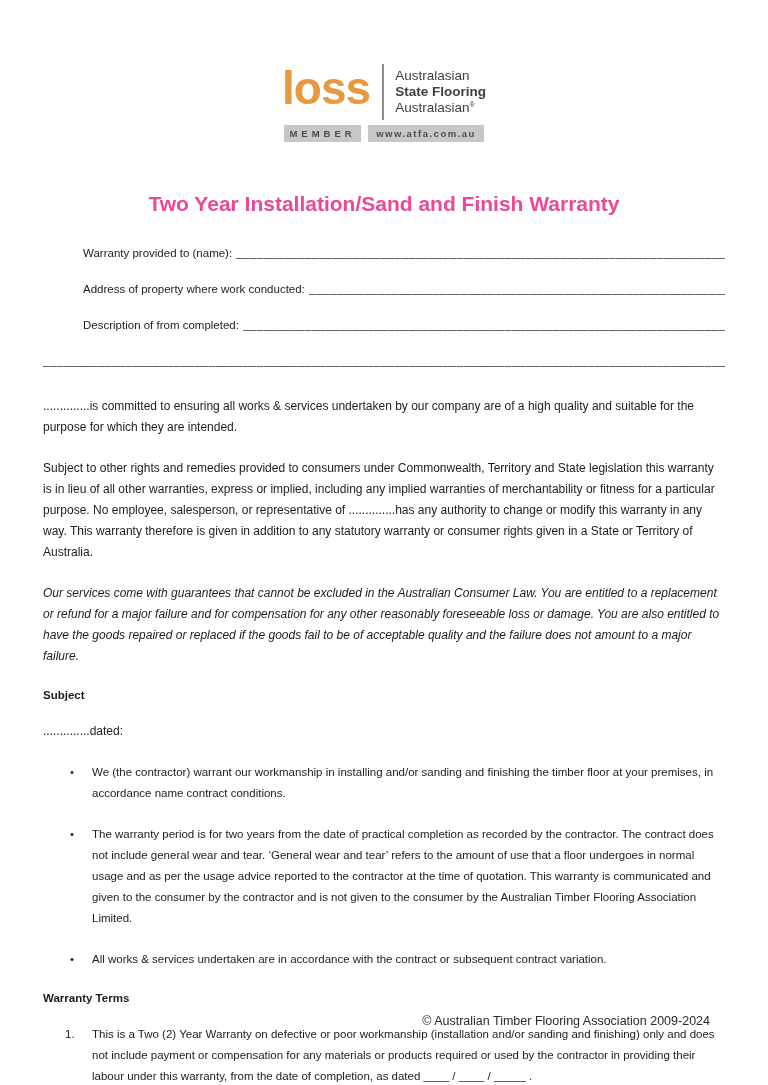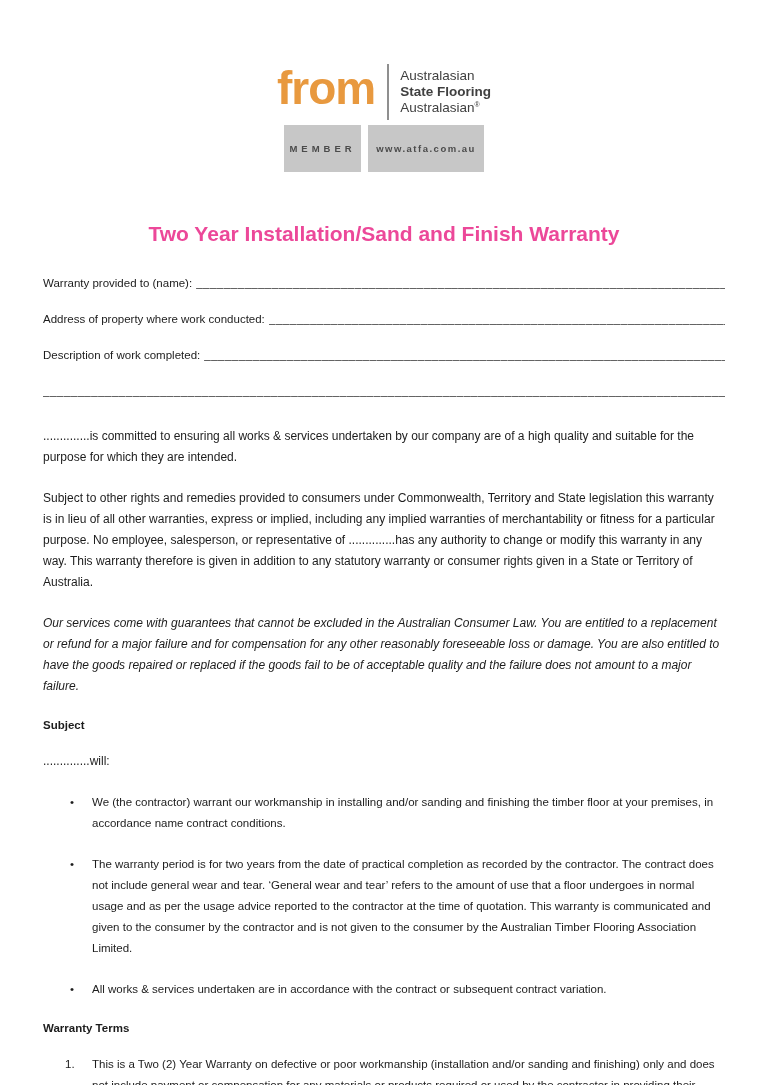--- a/index.html
+++ b/index.html
@@ -22,36 +22,36 @@
     color:#E8993F; line-height:0.9; padding:0 12px 6px 0;
   }
   .logo-divider { width:2px; height:56px; background:#8f8f8f; }
   .org { padding-left:11px; font-size:13.5px; line-height:1.18; color:#404040; }
   .org .org-bold { font-weight:bold; }
   .org sup { font-size:7px; }
   .logo-bars { display:flex; gap:7px; margin-top:5px; }
   .bar {
     background:#c7c7c7; color:#4b4b4b;
     font-size:9.5px; font-weight:bold;
-    padding:18px 0; text-align:center;
+    padding:3px 0; text-align:center;
   }
   .bar-member { width:77px; letter-spacing:4px; }
   .bar-web { width:116px; letter-spacing:1.5px; }
 
   
   .title {
     margin-top:50px;
     text-align:center;
     font-size:21px; font-weight:bold; color:#ec4899;
     letter-spacing:0px;
   }
 
   
   .form-block { margin-top:31px; font-size:11.5px; }
-  .form-row { display:flex; align-items:baseline; height:21px; margin-bottom:15px; }
+  .form-row { display:flex; align-items:baseline; height:21px; margin-bottom:15px;margin-left:40px; }
   .form-label { white-space:nowrap; padding-right:4px; }
   .fill-line { flex:1; overflow:hidden; white-space:nowrap; letter-spacing:0.5px; }
   .full-line { height:21px; overflow:hidden; white-space:nowrap; letter-spacing:0.5px; margin-bottom:0; }
 
   
   .para { font-size:12px; line-height:21px; margin-top:20px; }
   .para.italic { font-style:italic; }
   .sec-heading { font-size:11.5px; font-weight:bold; margin-top:22px; }
   .bullet-list { margin-top:0; }
   .bullet-item { display:flex; margin-top:20px; font-size:11.5px; line-height:21px; }
@@ -67,21 +67,21 @@
     font-size:12.5px; color:#2a2a2a;
   }
 </style>
 </head>
 <body>
 
 <div class="page">
 
   <div class="logo-wrap">
     <div class="logo-top">
-      <div class="brand">from</div>
+      <div class="brand">loss</div>
       <div class="logo-divider"></div>
       <div class="org">
         <div>Australasian</div>
         <div class="org-bold">State Flooring</div>
         <div><span>Australasian</span><sup>®</sup></div>
       </div>
     </div>
     <div class="logo-bars">
       <div class="bar bar-member">MEMBER</div>
       <div class="bar bar-web">www.atfa.com.au</div>
@@ -94,32 +94,32 @@
     <div class="form-block">
       <div class="form-row">
         <span class="form-label">Warranty provided to (name):</span>
         <span class="fill-line">__________________________________________________________________________________________________________________________________________________</span>
       </div>
       <div class="form-row">
         <span class="form-label">Address of property where work conducted:</span>
         <span class="fill-line">__________________________________________________________________________________________________________________________________________________</span>
       </div>
       <div class="form-row">
-        <span class="form-label">Description of work completed:</span>
+        <span class="form-label">Description of from completed:</span>
         <span class="fill-line">__________________________________________________________________________________________________________________________________________________</span>
       </div>
       <div class="full-line">__________________________________________________________________________________________________________________________________________________</div>
     </div>
 
     <p class="para">..............is  committed to ensuring all works &amp; services undertaken by our company are of a high quality and suitable for the purpose for which they are intended.</p>
     <p class="para">Subject to other rights and remedies provided to consumers under Commonwealth, Territory and State legislation this warranty is in lieu of all other warranties, express or implied, including any implied warranties of merchantability or fitness for a particular purpose. No employee, salesperson, or representative of ..............has any authority to change or modify this warranty in any way. This warranty therefore is given in addition to any statutory warranty or consumer rights given in a State or Territory of Australia.</p>
     <p class="para italic">Our services come with guarantees that cannot be excluded in the Australian Consumer Law. You are entitled to a replacement or refund for a major failure and for compensation for any other reasonably foreseeable loss or damage. You are also entitled to have the goods repaired or replaced if the goods fail to be of acceptable quality and the failure does not amount to a major failure.</p>
 
     <div class="sec-heading">Subject</div>
-    <p class="para">..............will:</p>
+    <p class="para">..............dated:</p>
 
     <div class="bullet-list">
       <div class="bullet-item">
         <span class="bullet-marker">•</span>
         <span class="bullet-text">We (the contractor) warrant our workmanship in installing and/or sanding and finishing the timber floor at your premises, in accordance name contract conditions.</span>
       </div>
       <div class="bullet-item">
         <span class="bullet-marker">•</span>
         <span class="bullet-text">The warranty period is for two years from the date of practical completion as recorded by the contractor. The contract does not include general wear and tear. ‘General wear and tear’ refers to the amount of use that a floor undergoes in normal usage and as per the usage advice reported to the contractor at the time of quotation. This warranty is communicated and given to the consumer by the contractor and is not given to the consumer by the Australian Timber Flooring Association Limited.</span>
       </div>
@@ -129,14 +129,15 @@
       </div>
     </div>
 
     <div class="sec-heading">Warranty Terms</div>
     <div class="num-item">
       <span class="num-marker">1.</span>
       <span class="num-text">This is a Two (2) Year Warranty on defective or poor workmanship (installation  and/or sanding and finishing) only and does not include payment or compensation for any materials or products required or used by the contractor in providing their labour under this warranty, from the date of completion, as dated   ____  / ____  /  _____   .</span>
     </div>
   </div>
 
+  <div class="footer">© Australian Timber Flooring Association 2009-2024</div>
 
 </div>
 
 </body></html>

